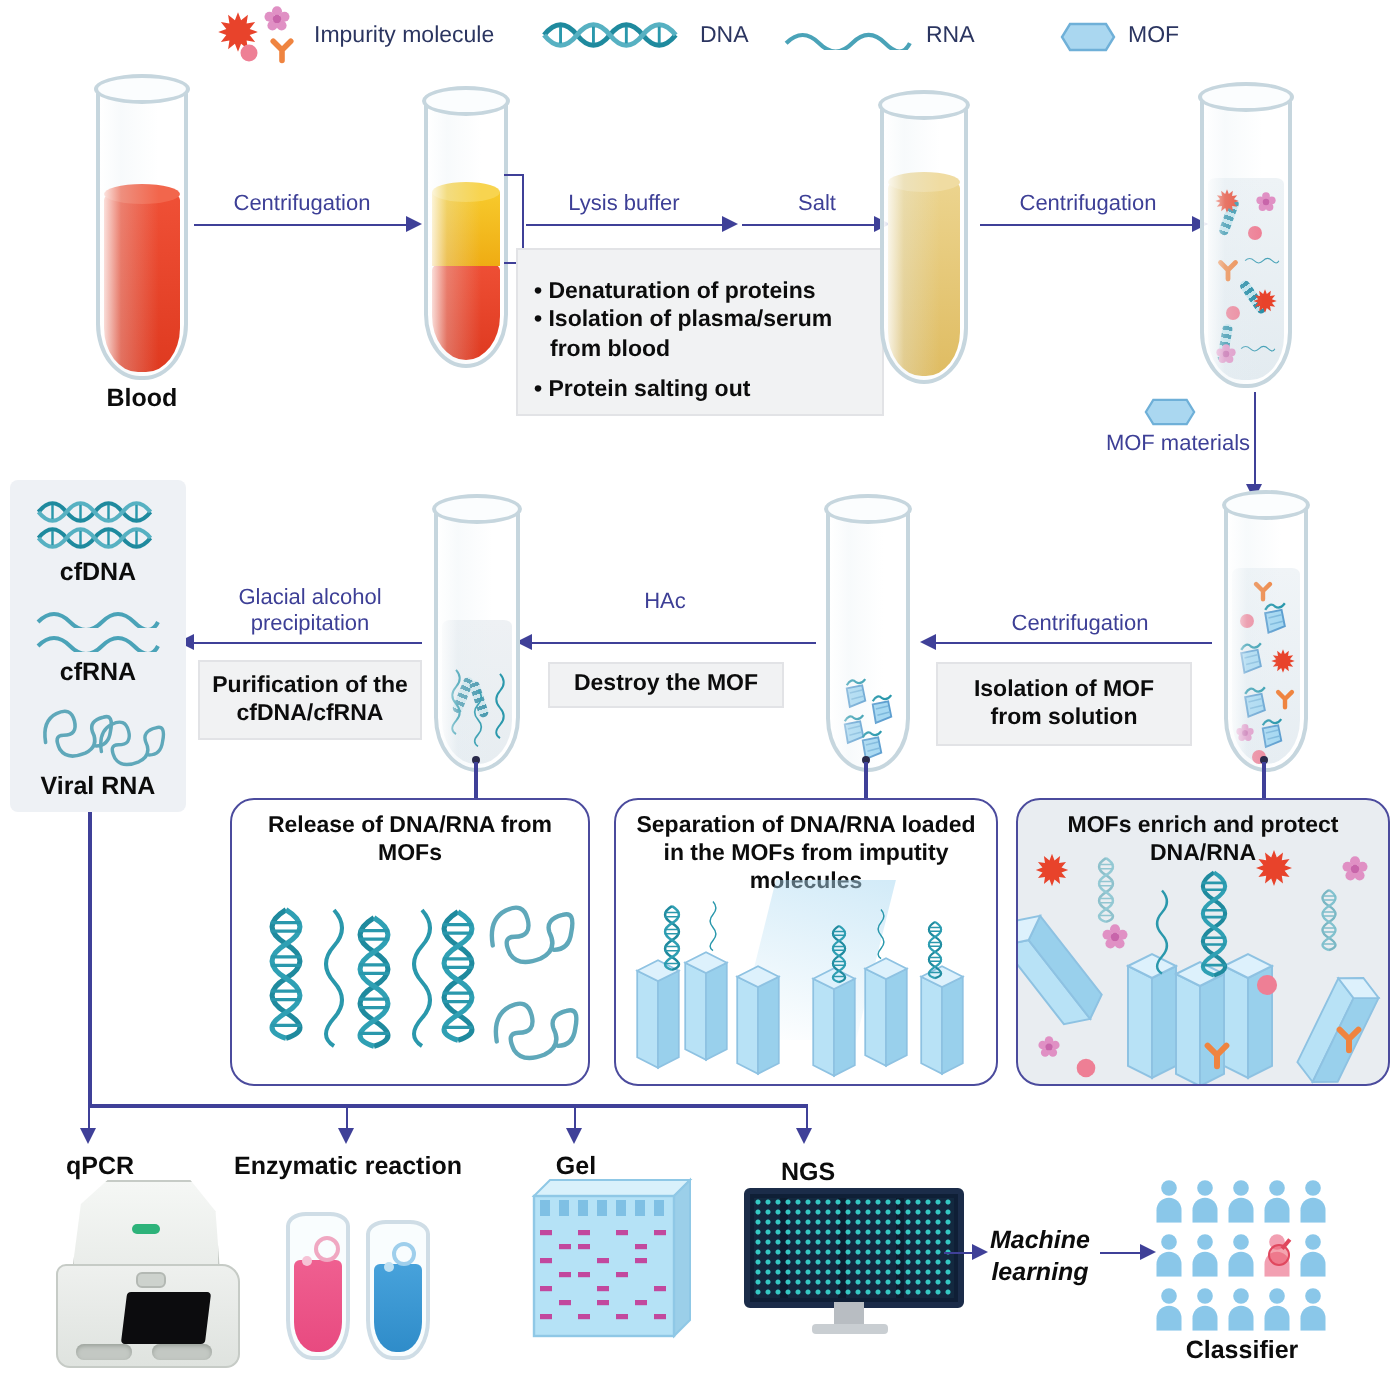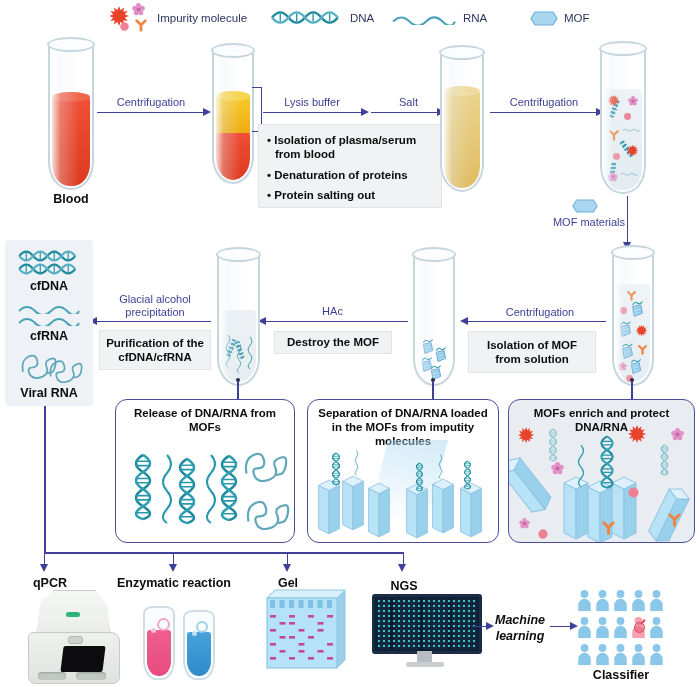--- a/index.html
+++ b/index.html
@@ -184,22 +184,22 @@
     <div class="rim"></div>
   </div>
   <div class="bracket" style="left:252px;top:87px;width:10px;height:45px;"></div>
 
   <div class="h-arrow right" style="left:263px;top:112px;width:98px;"></div>
   <span class="lbl" style="left:266px;top:96px;width:92px;">Lysis buffer</span>
   <div class="h-arrow right" style="left:371px;top:112px;width:66px;"></div>
   <span class="lbl" style="left:386px;top:96px;width:45px;">Salt</span>
 
   <div class="abox" style="left:258px;top:124px;width:184px;height:84px;justify-content:flex-start;align-items:flex-start;flex-direction:column;padding:8px 8px;text-align:left;">
+    <div style="padding-left:8px;text-indent:-8px;margin-top:6px;">•&nbsp;<span>Denaturation of proteins</span></div>
     <div style="padding-left:8px;text-indent:-8px;">•&nbsp;<span>Isolation of plasma/serum from blood</span></div>
-    <div style="padding-left:8px;text-indent:-8px;margin-top:6px;">•&nbsp;<span>Denaturation of proteins</span></div>
     <div style="padding-left:8px;text-indent:-8px;margin-top:6px;">•&nbsp;<span>Protein salting out</span></div>
   </div>
 
   <div class="tube" style="left:440px;top:48px;width:44px;height:144px;">
     <div class="fill" style="top:30%;background:linear-gradient(180deg,#ecd48e,#dfbc62);"></div>
     <div class="cap" style="top:calc(30% - 5px);background:#f0dca2;"></div>
     <div class="glass"></div>
     <div class="rim"></div>
   </div>
 
@@ -305,21 +305,21 @@
     <svg class="svgi" style="left:16px;top:114px" width="14" height="17">
         <use href="#sym-crystal"></use>
       </svg>
     <div class="glass"></div>
     <div class="rim"></div>
   </div>
   <div class="dot" style="left:431px;top:378px;"></div>
   <div class="vline" style="left:432px;top:381px;height:19px;"></div>
 
   <div class="h-arrow left" style="left:266px;top:321px;width:142px;"></div>
-  <span class="lbl" style="left:305px;top:305px;width:55px;">HAc</span>
+  <span class="lbl" style="left:305px;top:295px;width:55px;">HAc</span>
   <div class="abox" style="left:274px;top:331px;width:118px;height:23px;align-items:center;">
     <span>Destroy the MOF</span>
   </div>
 
   <div class="tube" style="left:217px;top:250px;width:43px;height:136px;">
     <div class="fill" style="top:44%;background:linear-gradient(180deg,#eef1f4,#e7edf1);"></div>
     <div class="dna-stick" style="left:12px;top:88px;transform:rotate(22deg);background:repeating-linear-gradient(0deg,#4396ac 0 2px,#cfe6ec 2px 4px);"></div>
     <div class="dna-stick" style="left:20px;top:90px;transform:rotate(-18deg);background:repeating-linear-gradient(0deg,#4396ac 0 2px,#cfe6ec 2px 4px);"></div>
     <svg class="svgi" style="left:6px;top:84px" width="10" height="34">
         <use href="#sym-rna-v"></use>

